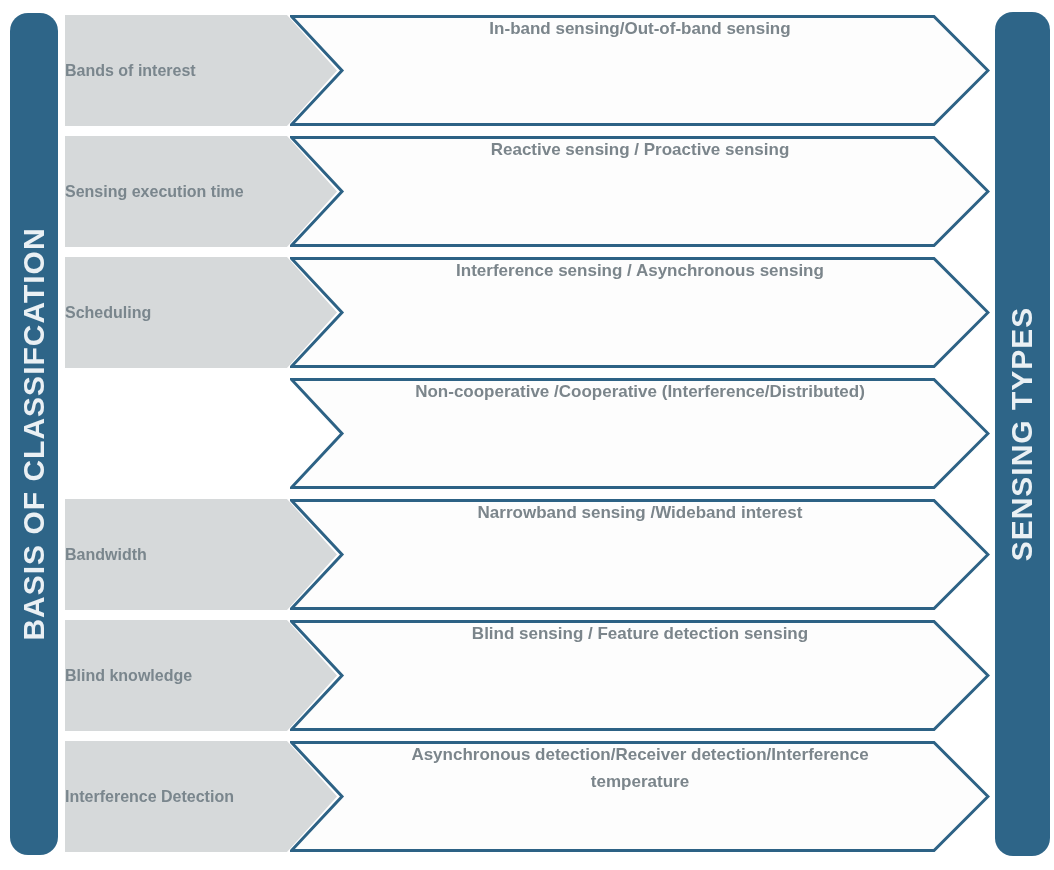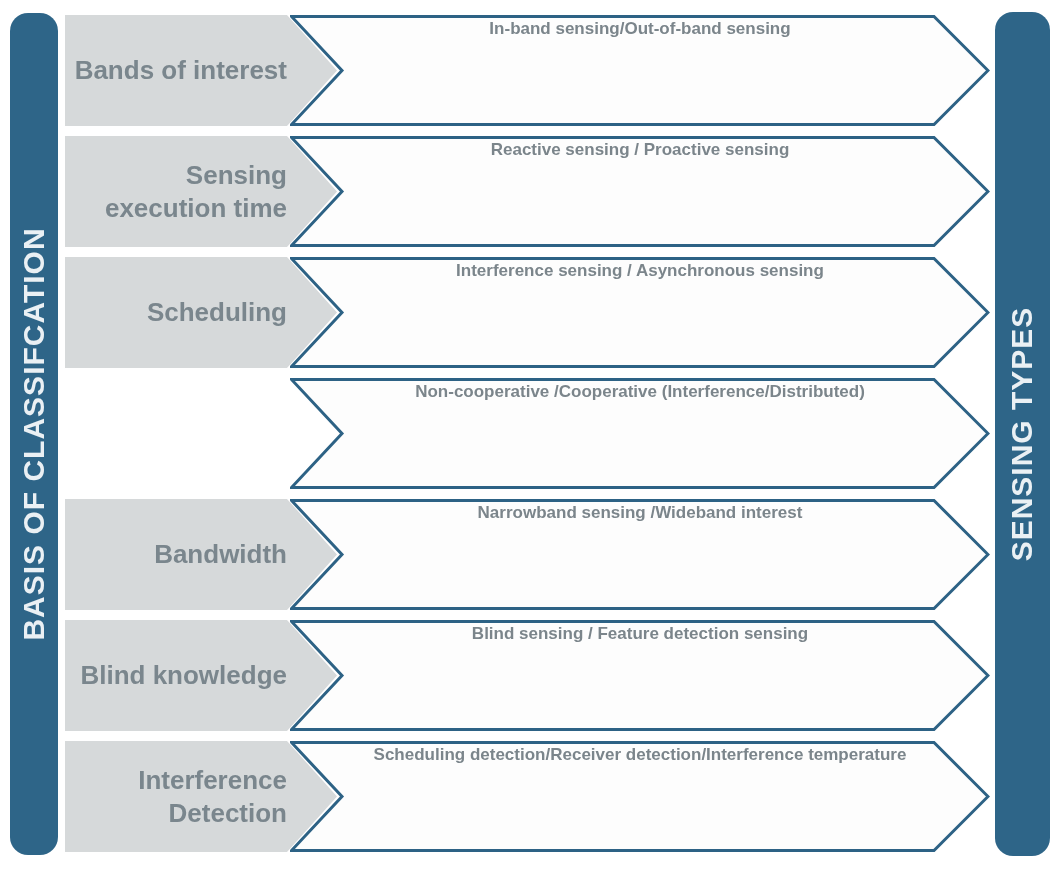--- a/index.html
+++ b/index.html
@@ -25,23 +25,23 @@
   }
   .rows { position:absolute; left:0; top:15px; width:1054px; }
   .row { position:absolute; left:0; width:990px; height:111px; }
   .cat {
     position:absolute; left:65px; top:0; width:272px; height:111px;
     background:var(--category_fill, #d6d9da);
     clip-path:polygon(0 0, 222px 0, 272px 50%, 222px 100%, 0 100%);
     display:flex; align-items:center;
   }
   .cat-label {
-    width:222px; text-align:right;
+    width:222px; text-align:left;
     color:var(--category_text, #7a868d);
-    font-size:26px; font-weight:bold; line-height:1.25;
+    font-size:16px; font-weight:bold; line-height:1.25;
   }
   .band { position:absolute; left:290px; top:0; width:700px; height:111px; }
   .band-svg { position:absolute; left:0; top:0; display:block; }
   .band-svg polygon {
     fill:var(--arrow_fill, #fdfdfd);
     stroke:var(--arrow_border, #2d6285);
     stroke-width:3; stroke-linejoin:miter;
   }
   .band-label-wrap {
     position:absolute; inset:0;
@@ -148,21 +148,21 @@
 
     <div class="row" style="top:726px">
       <div class="cat">
         <div class="cat-label">Interference Detection</div>
       </div>
       <div class="band">
         <svg class="band-svg" width="700" height="111" viewBox="0 0 700 111">
           <polygon points="1.5,1.5 644,1.5 698,55.5 644,109.5 1.5,109.5 52,55.5"></polygon>
         </svg>
         <div class="band-label-wrap">
-          <span class="band-label">Scheduling detection/Receiver detection/Interference temperature</span>
+          <span class="band-label">Asynchronous detection/Receiver detection/Interference temperature</span>
         </div>
       </div>
     </div>
 
   </div>
 
   <div class="vbar vbar-right">
     <div class="vbar-text">SENSING TYPES</div>
   </div>
 

